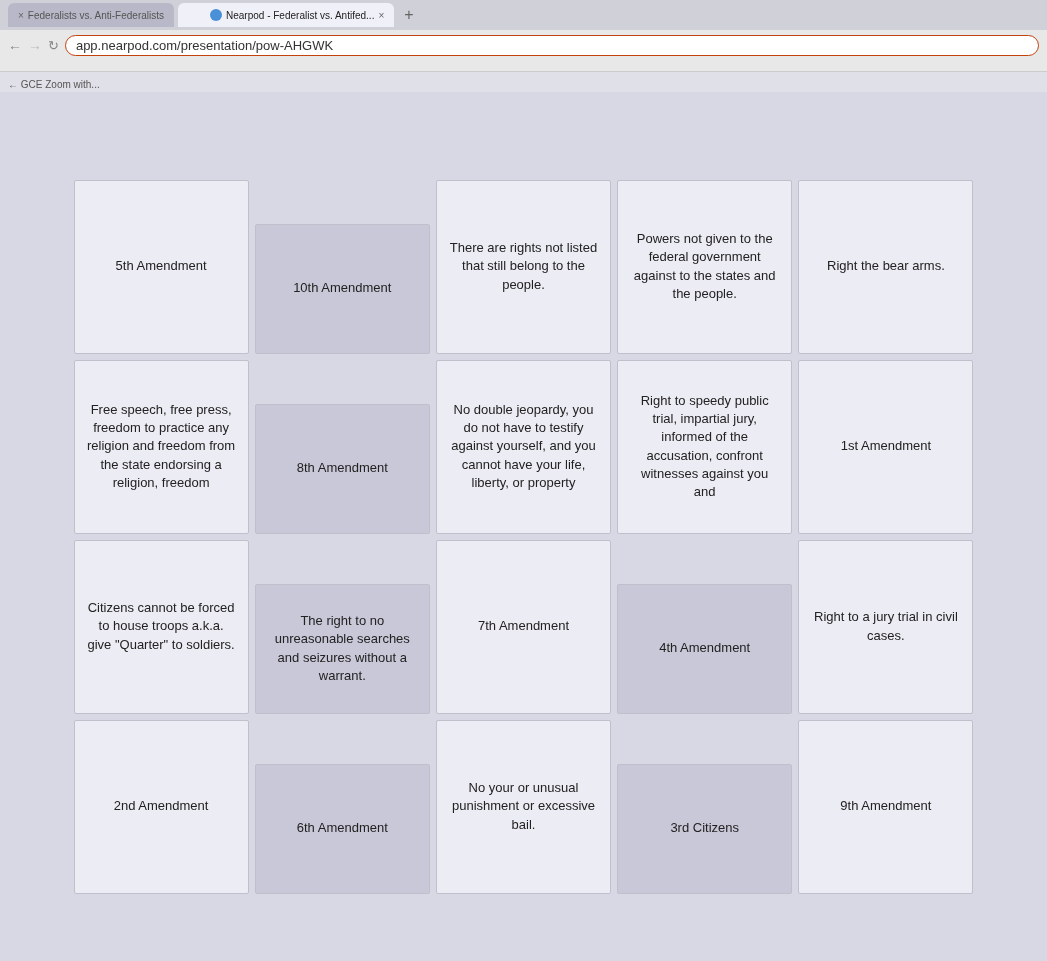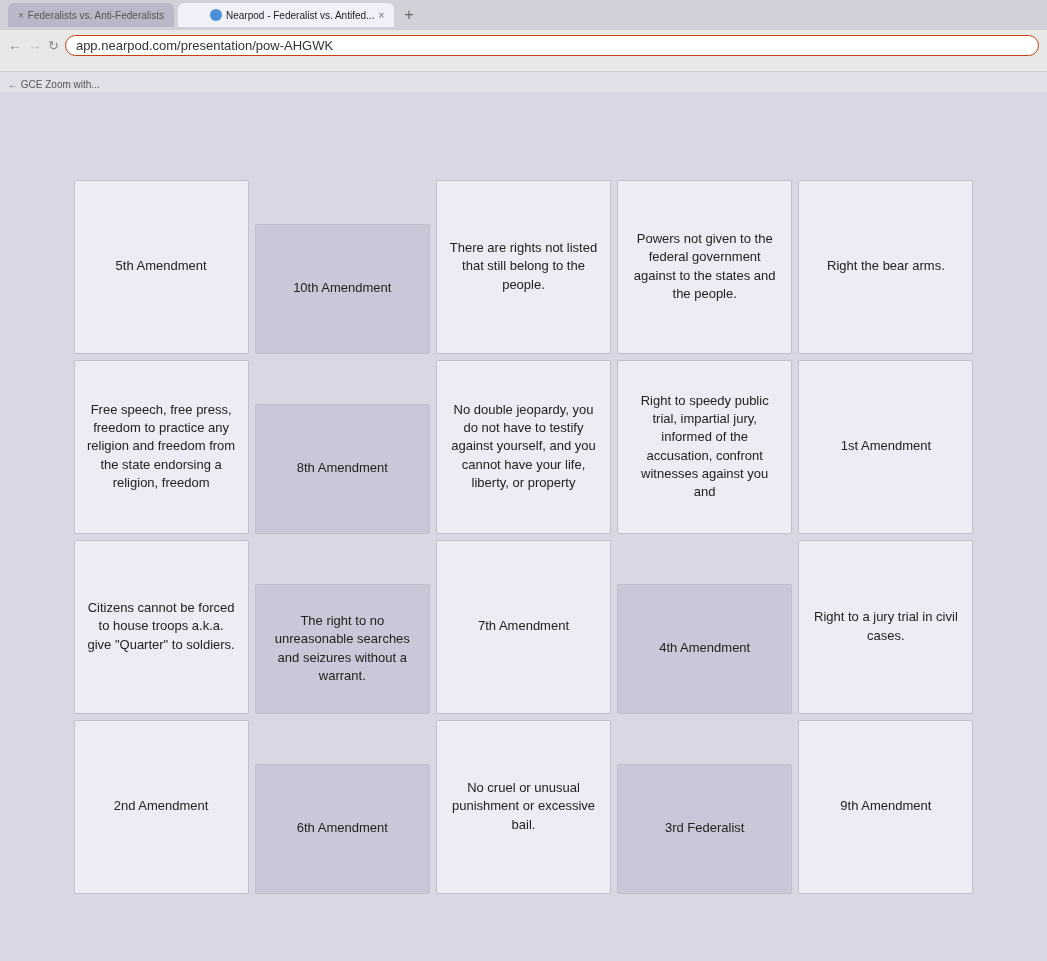--- a/index.html
+++ b/index.html
@@ -164,17 +164,17 @@
       <div class="card">No double jeopardy, you do not have to testify against yourself, and you cannot have your life, liberty, or property</div>
       <div class="card">Right to speedy public trial, impartial jury, informed of the accusation, confront witnesses against you and</div>
       <div class="card">1st Amendment</div>
       <div class="card">Citizens cannot be forced to house troops a.k.a. give "Quarter" to soldiers.</div>
       <div class="card medium-gray">The right to no unreasonable searches and seizures without a warrant.</div>
       <div class="card">7th Amendment</div>
       <div class="card medium-gray">4th Amendment</div>
       <div class="card">Right to a jury trial in civil cases.</div>
       <div class="card">2nd Amendment</div>
       <div class="card medium-gray">6th Amendment</div>
-      <div class="card">No cruel or unusual punishment or excessive bail.</div>
-      <div class="card medium-gray">3rd Federalist</div>
+      <div class="card">No your or unusual punishment or excessive bail.</div>
+      <div class="card medium-gray">3rd Citizens</div>
       <div class="card">9th Amendment</div>
     </div>
 </div>
 
 </body></html>

